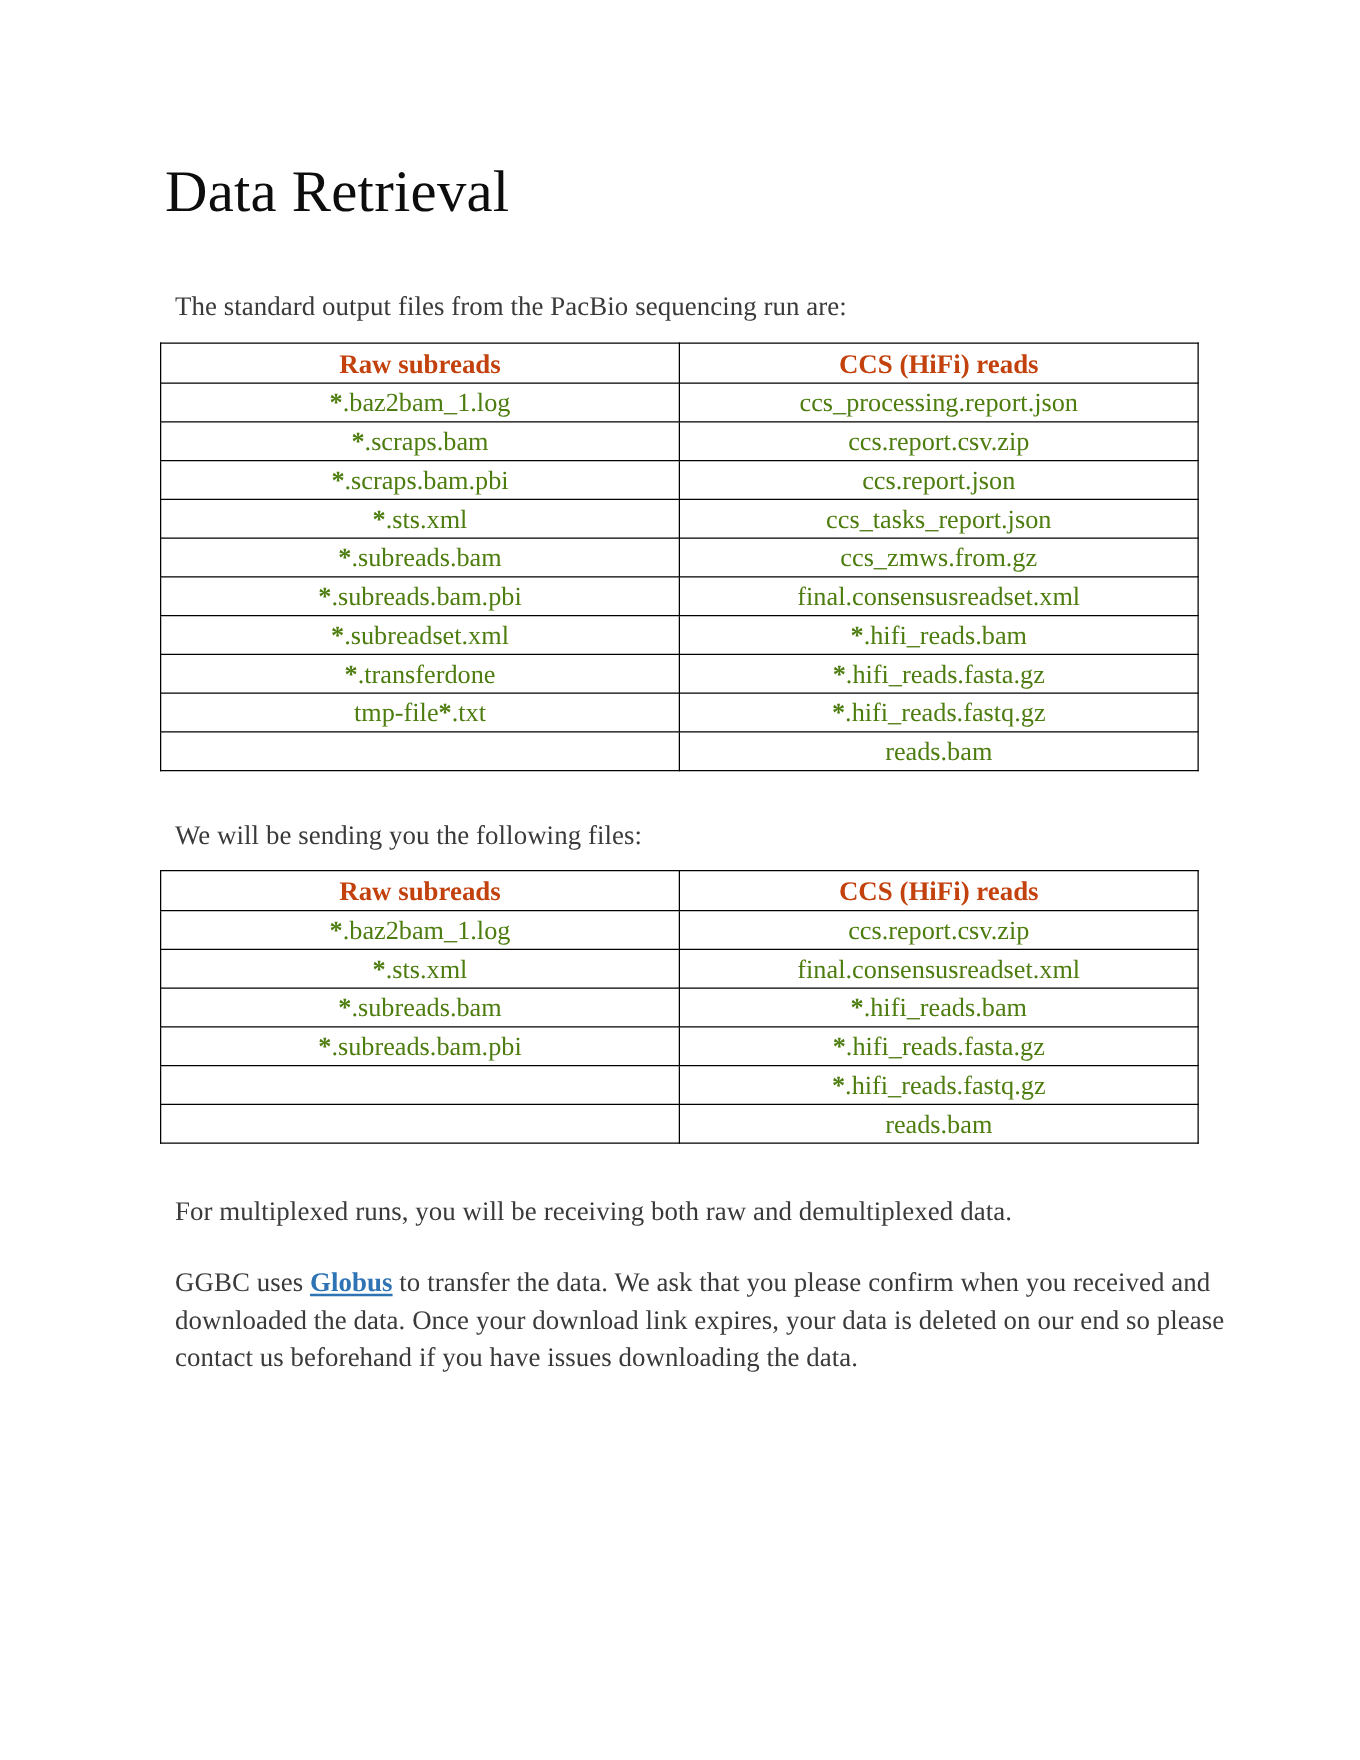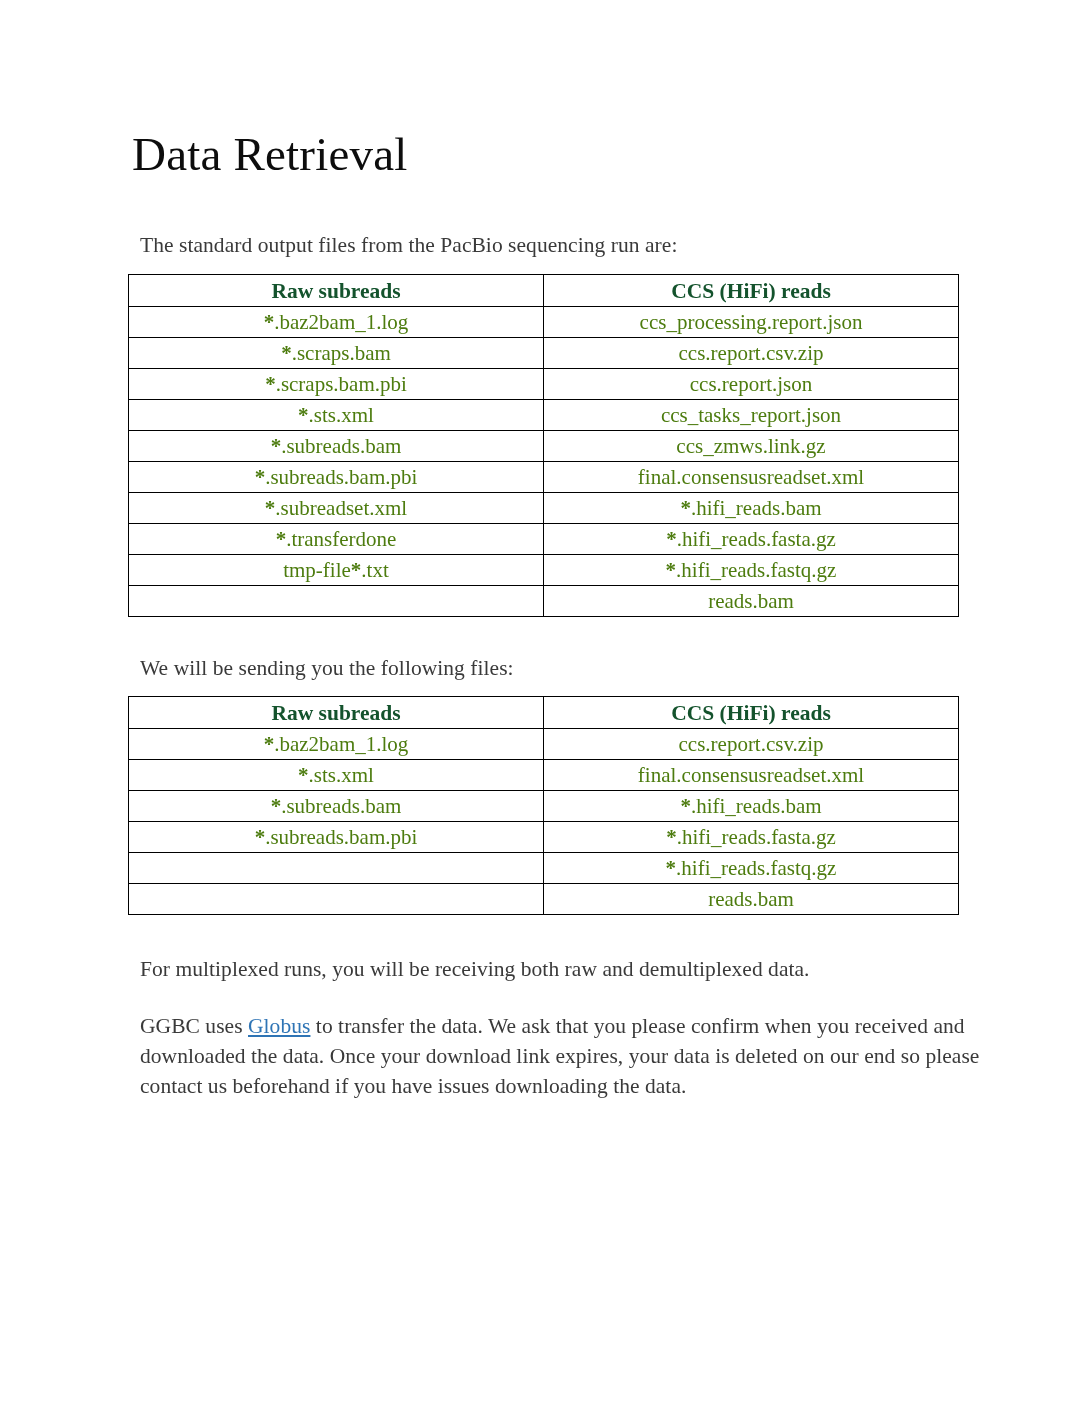--- a/index.html
+++ b/index.html
@@ -93,30 +93,31 @@
     line-height: 30px;
     color: #4d7c0f;
     font-weight: 400;
     overflow: hidden;
     white-space: nowrap;
   }
   table.filetable th {
     font-weight: bold;
     font-size: 21.5px;
     height: 31px;
-    color: #14532d;
+    color: #c2410c;
   }
   table.filetable col.c1 { width: 415px; }
   table.filetable col.c2 { width: 415px; }
 
   .star { font-weight: bold; }
 
   a.link {
     color: #2e74b5;
     text-decoration: underline;
+    font-weight: bold;
   }
   .b { font-weight: normal; }
 </style>
 </head>
 <body>
 
 <div class="page">
   <div class="content">
 
     <h1 class="doc-title">Data Retrieval</h1>
@@ -146,21 +147,21 @@
           <tr>
             <td><span class="star">*</span>.scraps.bam.pbi</td>
             <td>ccs.report.json</td>
           </tr>
           <tr>
             <td><span class="star">*</span>.sts.xml</td>
             <td>ccs_tasks_report.json</td>
           </tr>
           <tr>
             <td><span class="star">*</span>.subreads.bam</td>
-            <td>ccs_zmws.link.gz</td>
+            <td>ccs_zmws.from.gz</td>
           </tr>
           <tr>
             <td><span class="star">*</span>.subreads.bam.pbi</td>
             <td>final.consensusreadset.xml</td>
           </tr>
           <tr>
             <td><span class="star">*</span>.subreadset.xml</td>
             <td><span class="star">*</span>.hifi_reads.bam</td>
           </tr>
           <tr>

